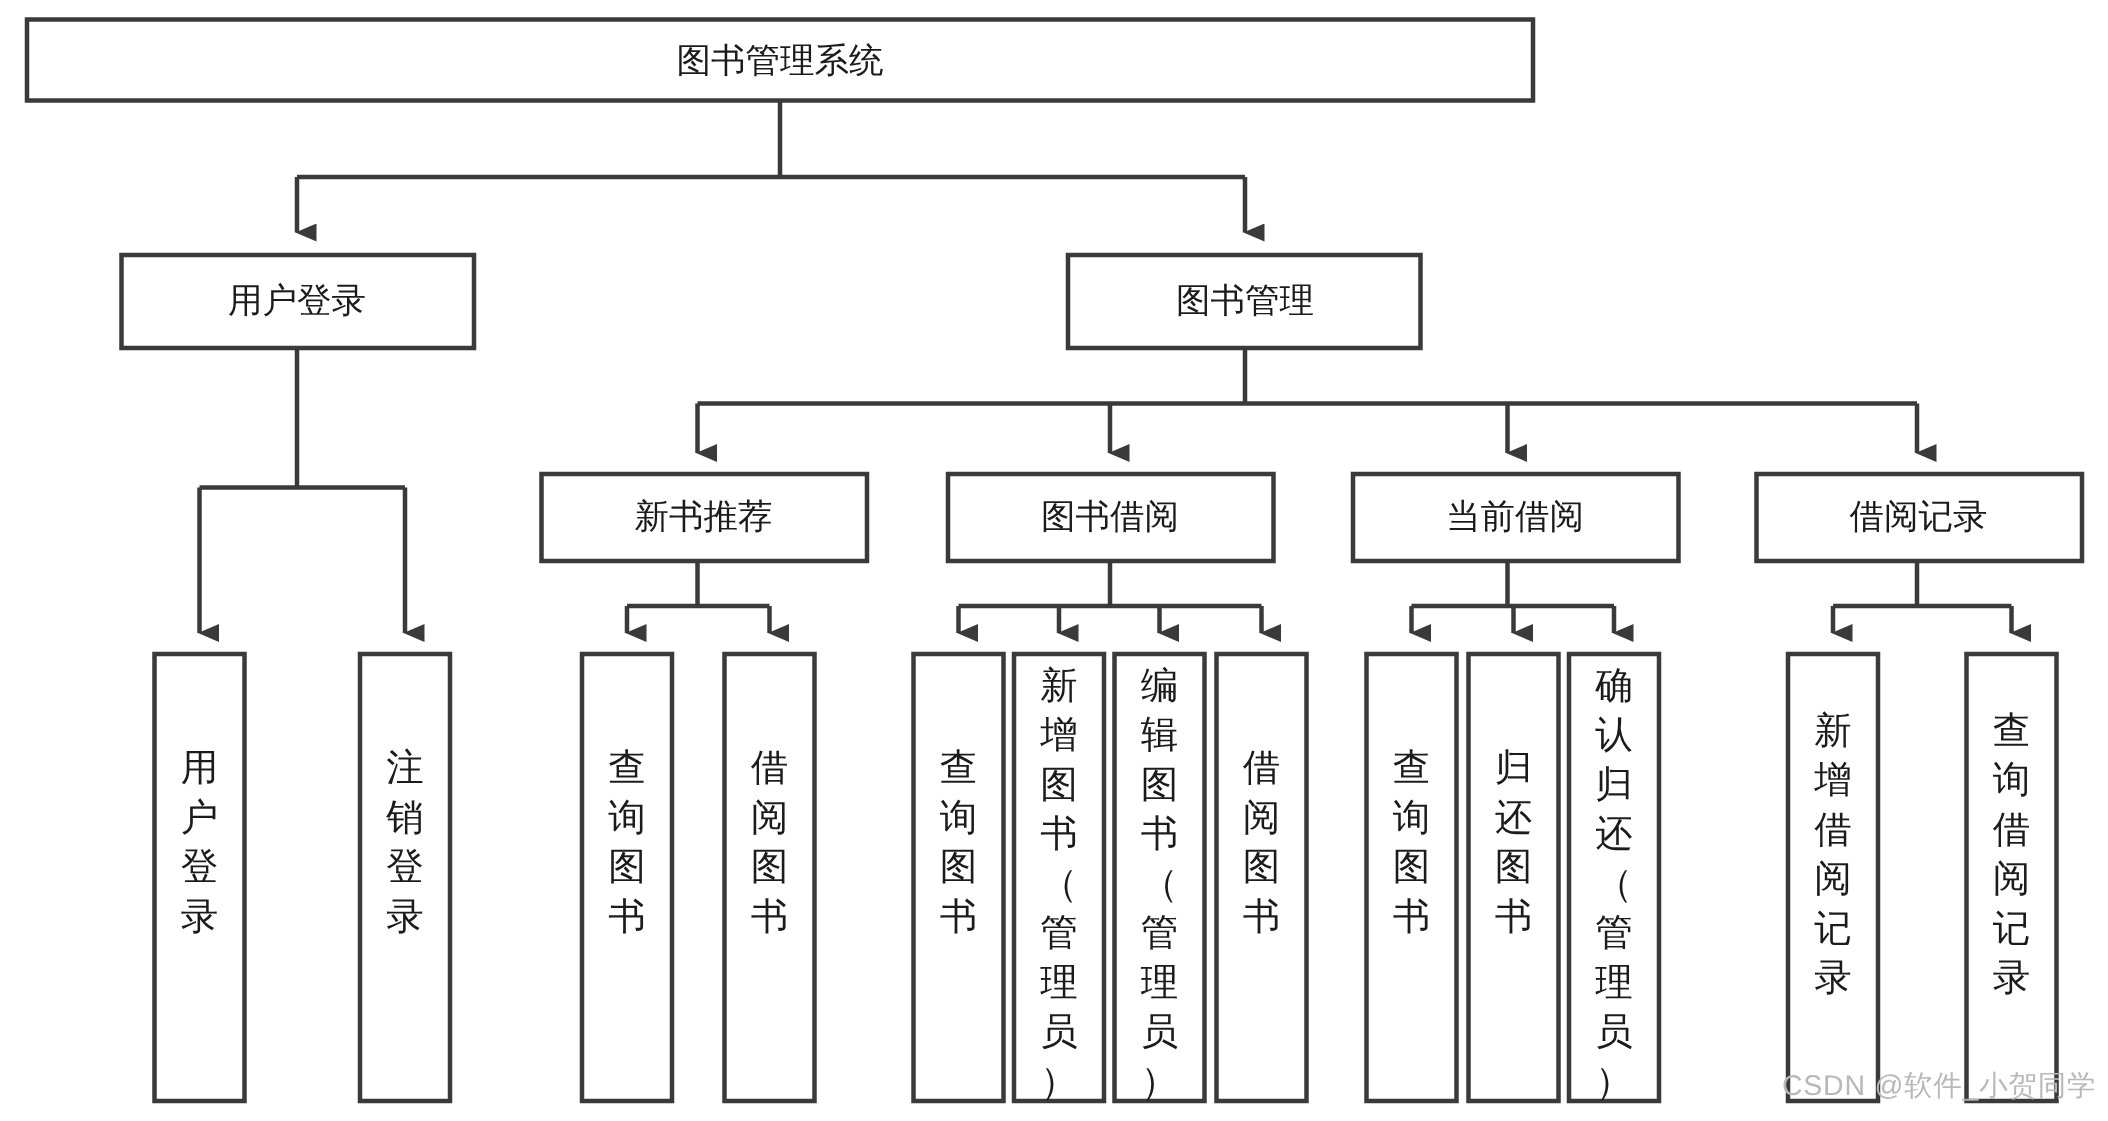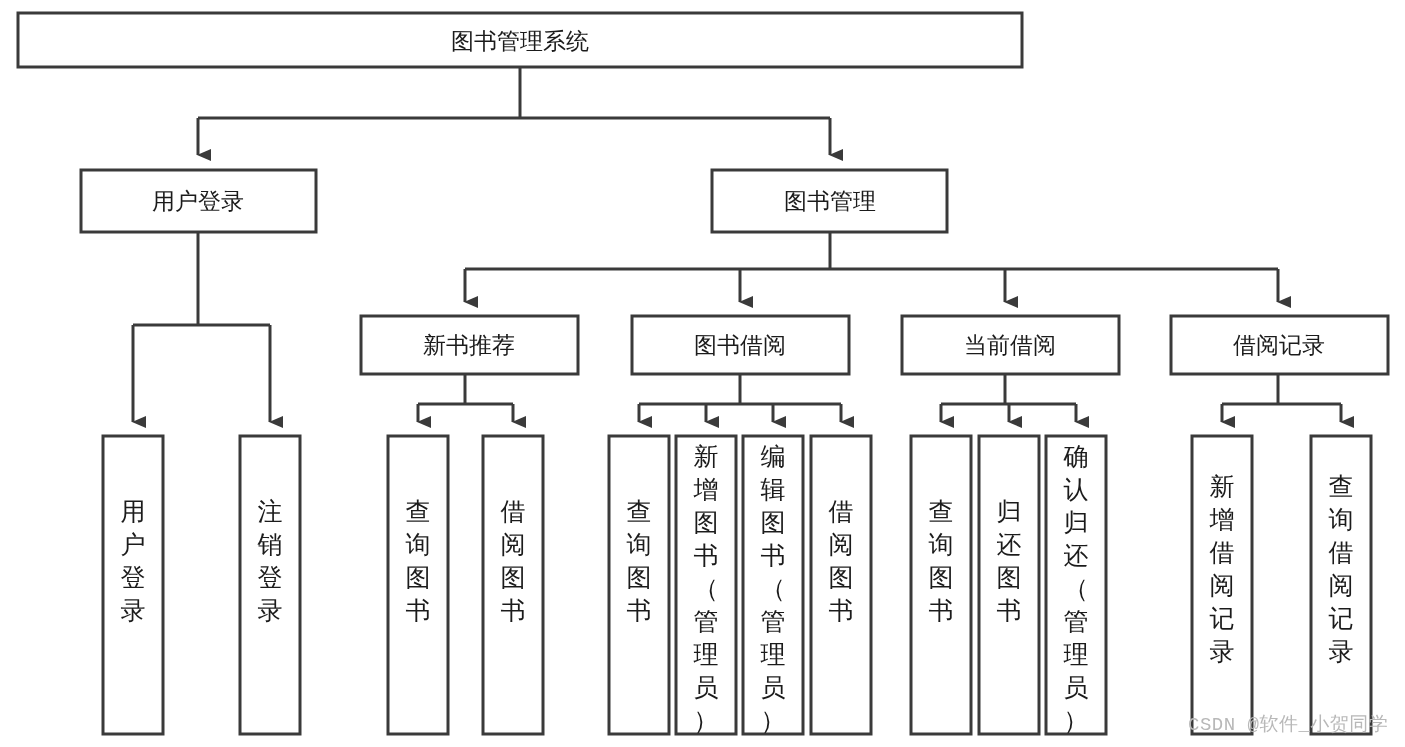--- a/index.html
+++ b/index.html
@@ -20,21 +20,21 @@
     text-anchor:middle;dominant-baseline:middle;
   }
   .leaf-label{
     font-family:"DejaVu Sans","Liberation Sans",sans-serif;
     font-size:25px;fill:#1b1b1b;
     text-anchor:middle;
   }
   .watermark{
     position:absolute;
     left:1188px;top:711px;
-    font-family:Liberation Mono, monospace;
+    font-family:Liberation Sans, sans-serif;
     font-size:19px;
     color:#b8b8b8;
     white-space:nowrap;
     letter-spacing:0.5px;
   }
 </style>
 </head>
 <body>
 
 <svg id="diagram" viewBox="0 0 1405 747">

